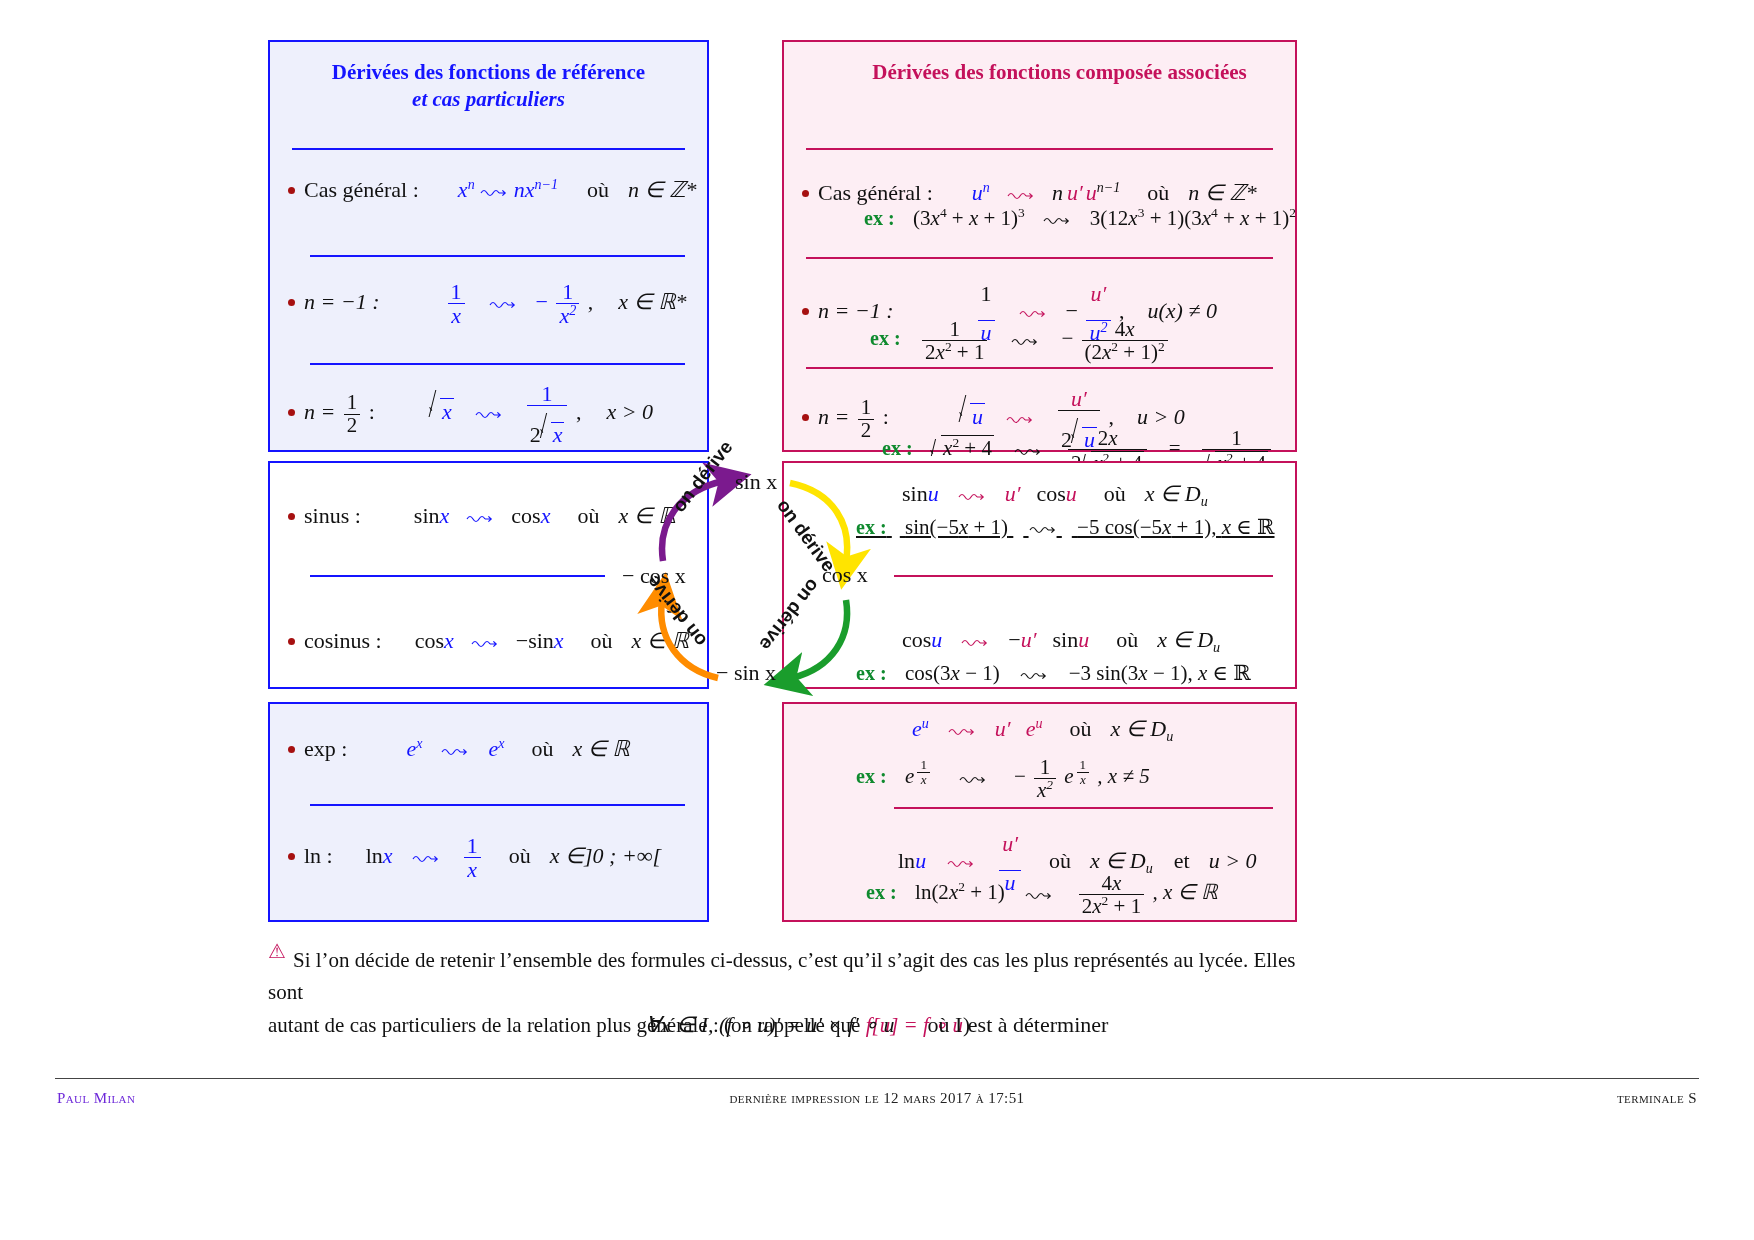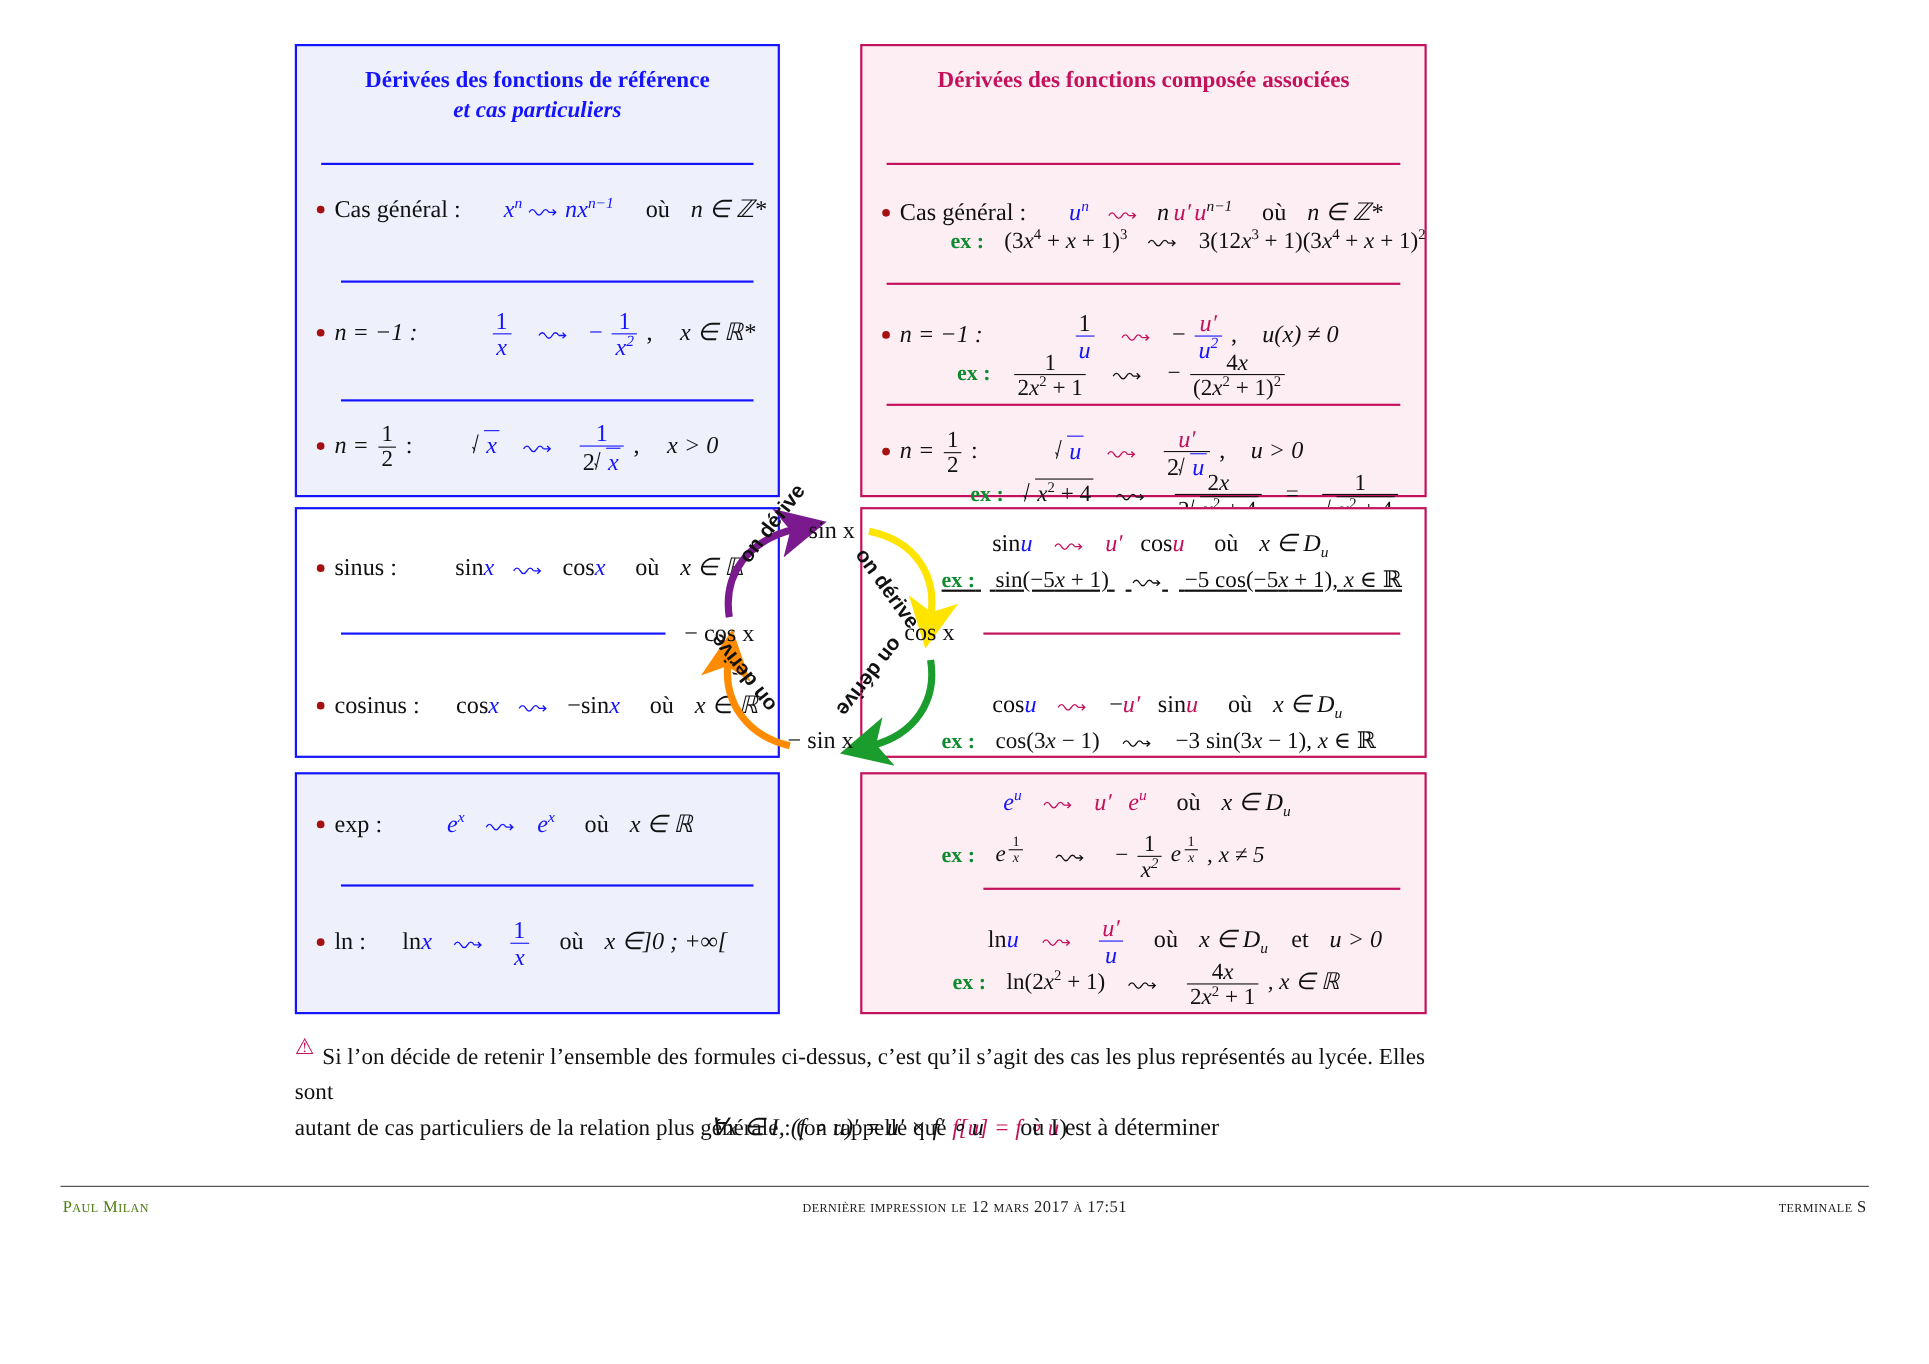--- a/index.html
+++ b/index.html
@@ -8,21 +8,21 @@
     font-family:"Liberation Serif","DejaVu Serif",serif;
     position:relative;overflow:hidden;
   }
   .page{position:absolute;inset:0;}
 
   
   .m{font-style:italic;font-family:"Liberation Serif",serif;}
   .up{font-style:normal;}
   sup{font-size:.64em;vertical-align:super;line-height:0;}
   sub{font-size:.64em;vertical-align:sub;line-height:0;}
-  .blue{color:#1414ff;}
+  .blue{color:#1414ff;margin-top:15px;}
   .crim{color:#c4115b;}
   .black{color:#111111;}
 
   
   .sq{display:inline-block;position:relative;width:28px;height:1em;vertical-align:middle;}
   .sq svg{position:absolute;left:0;top:50%;transform:translateY(-50%);}
 
   
   .frac{display:inline-block;vertical-align:middle;text-align:center;position:relative;
         margin:0 3px;line-height:1.05;}
@@ -43,21 +43,21 @@
   .box.blue-box{border:2.4px solid #1414ff;background:#eef0fc;}
   .box.blue-box.plain{background:#ffffff;}
   .box.red-box{border:2.4px solid #c4115b;background:#fdeef4;}
   .box.red-box.plain{background:#ffffff;}
 
   .hrule{position:absolute;height:0;border-top:2.2px solid #1414ff;}
   .hrule.red{border-top-color:#c4115b;}
 
   .title{position:absolute;width:100%;text-align:center;font-weight:bold;
          font-size:21px;color:#1414ff;font-family:"Liberation Serif",serif;}
-  .title.red{color:#c4115b;}
+  .title.red{color:#c4115b;padding-left:20px;}
 
   .row{position:absolute;font-size:22px;color:#111;white-space:nowrap;}
   .bullet{display:inline-block;width:7px;height:7px;border-radius:50%;
           background:#a61010;vertical-align:middle;margin-right:9px;margin-bottom:3px;}
   .lbl{display:inline-block;}
   .gap{display:inline-block;}
 
   .exlabel{color:#0f8a2e;font-family:"Liberation Serif",serif;font-weight:bold;font-size:20px;}
 
   
@@ -70,21 +70,21 @@
   .warn-block{position:absolute;font-size:21px;color:#111;line-height:1.5;}
   .warntri{display:inline-block;width:0;height:0;position:relative;top:2px;
      border-left:9px solid transparent;border-right:9px solid transparent;
      border-bottom:16px solid transparent;margin-right:7px;}
   .warntri::before{content:"\26A0";position:absolute;left:-9px;top:-17px;
      color:#c4115b;font-size:20px;border:none;width:18px;text-align:center;
      font-family:"DejaVu Sans",sans-serif;}
   .center-line{position:absolute;width:100%;text-align:center;font-size:22px;color:#111;}
 
   .footrule{position:absolute;left:55px;right:55px;height:0;border-top:1.1px solid #444;}
-  .footer{position:absolute;font-size:15px;color:#4d7c0f;
+  .footer{position:absolute;font-size:15px;color:#6d28d9;
           font-family:"Liberation Serif",serif;letter-spacing:.4px;}
   .footer.mid{color:#222;width:100%;text-align:center;}
   .footer.right{color:#222;}
   .sc{font-variant:small-caps;}
 </style>
 </head>
 <body>
 
 <div class="page">
 

